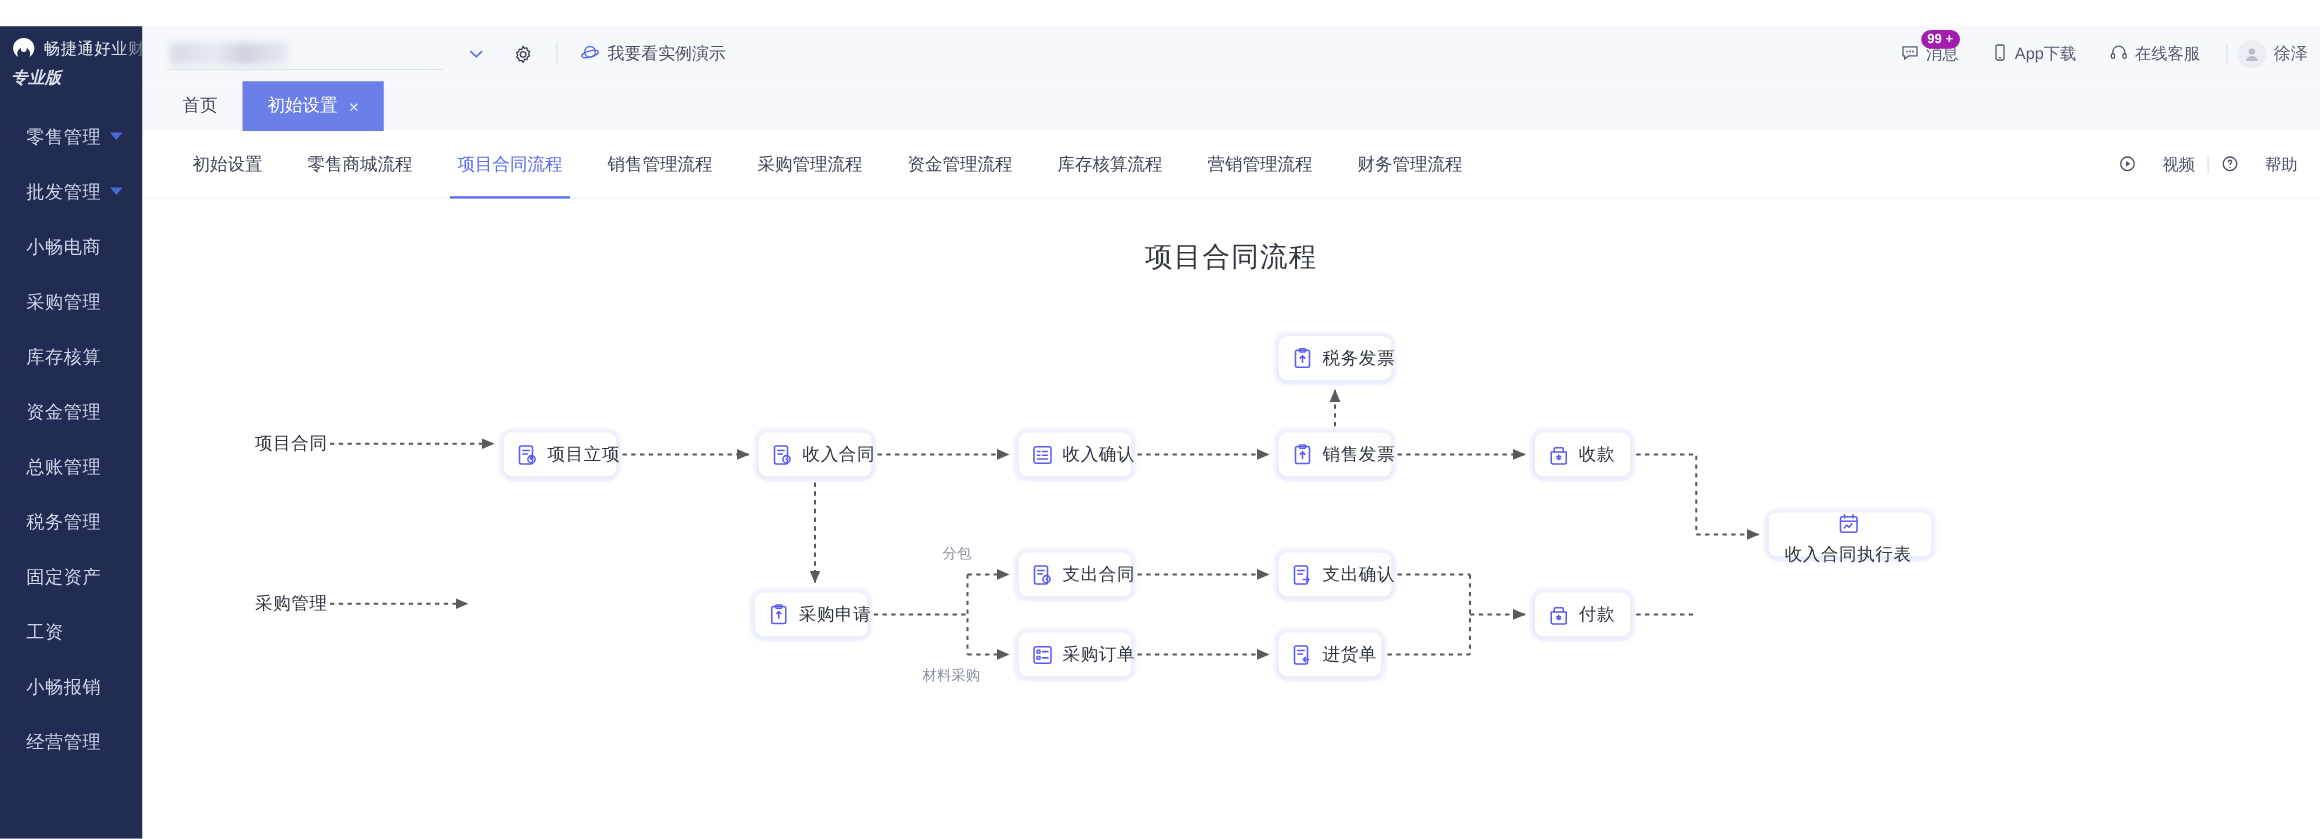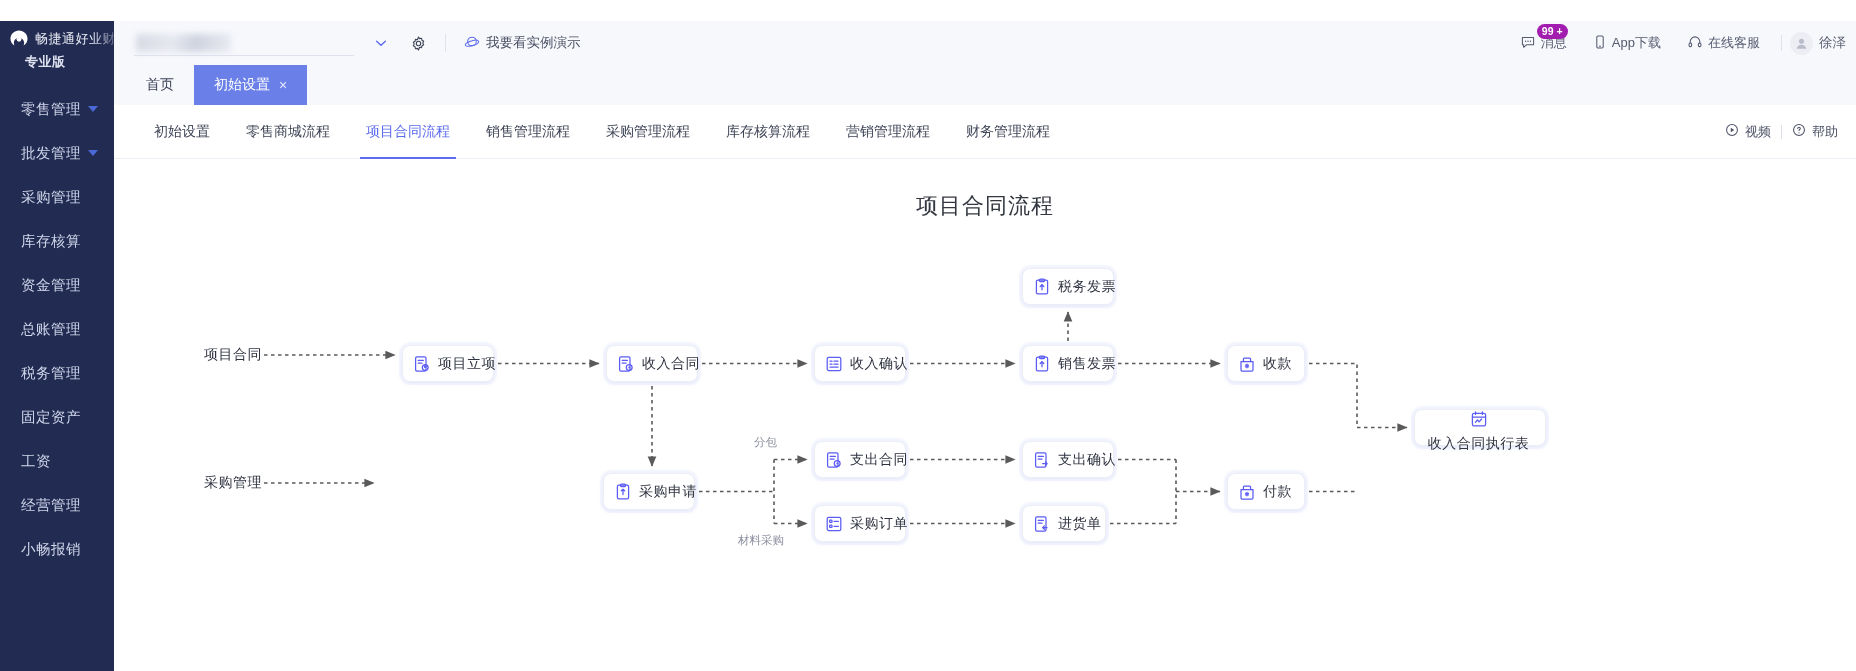--- a/index.html
+++ b/index.html
@@ -28,23 +28,24 @@
     position: relative;
   }
   .logo-mark svg { display: block; }
   .logo-text {
     color: #e9ecf5; font-size: 13px; letter-spacing: .5px;
     white-space: nowrap; font-weight: 500;
     -webkit-mask-image: linear-gradient(to right, #000 0 70%, rgba(0,0,0,.25) 100%);
             mask-image: linear-gradient(to right, #000 0 70%, rgba(0,0,0,.25) 100%);
   }
   .logo-badge {
-    margin-top: 3px; margin-left: 17px;
+    margin-top: 3px; margin-left: 1px;
     color: #dfe3f0; font-size: 13px; font-weight: 700;
     letter-spacing: .5px;
+    font-style: italic;
   }
   .nav-list { padding-top: 8px; }
   .nav-item {
     height: 44px; display: flex; align-items: center;
     padding-left: 21px;
     color: #cfd6ea; font-size: 14.5px; letter-spacing: .5px;
     cursor: pointer; white-space: nowrap;
   }
   .nav-caret {
     margin-left: 7px; width: 0; height: 0;
@@ -139,21 +140,21 @@
   }
   .stab.active { color: #5c6bf0; }
   .stab.active::after {
     content: ''; position: absolute; left: 12px; right: 12px; bottom: 0;
     height: 2px; background: #5c6bf0;
   }
   .subtabs-right {
     margin-left: auto; display: flex; align-items: center;
     padding-right: 8px; gap: 0; color: #4c5165; font-size: 13px;
   }
-  .sr-item { display: flex; align-items: flex-start; gap: 6px; cursor: pointer; padding: 0 10px; white-space: nowrap; }
+  .sr-item { display: flex; align-items: flex-end; gap: 21px; cursor: pointer; padding: 0 10px; white-space: nowrap; }
   .sr-sep { width: 1px; height: 14px; background: #dcdfe9; }
 
   
   .canvas { position: absolute; left: 114px; top: 159px; width: 1742px; height: 512px; background: #fff; overflow: hidden; }
   .flow-title {
     position: absolute; left: 0; right: 0; top: 32px;
     text-align: center; font-size: 22px; color: #33373f; letter-spacing: 1px;
   }
   #flow-svg { position: absolute; left: 0; top: 0; }
 
@@ -197,20 +198,23 @@
     <nav class="nav-list" id="nav-list">
         <div class="nav-item">
           <span>零售管理</span>
           <span class="nav-caret"></span>
         </div>
         <div class="nav-item">
           <span>批发管理</span>
           <span class="nav-caret"></span>
         </div>
         <div class="nav-item">
+          <span>小畅电商</span>
+        </div>
+        <div class="nav-item">
           <span>采购管理</span>
         </div>
         <div class="nav-item">
           <span>库存核算</span>
         </div>
         <div class="nav-item">
           <span>资金管理</span>
         </div>
         <div class="nav-item">
           <span>总账管理</span>
@@ -218,24 +222,24 @@
         <div class="nav-item">
           <span>税务管理</span>
         </div>
         <div class="nav-item">
           <span>固定资产</span>
         </div>
         <div class="nav-item">
           <span>工资</span>
         </div>
         <div class="nav-item">
+          <span>小畅报销</span>
+        </div>
+        <div class="nav-item">
           <span>经营管理</span>
-        </div>
-        <div class="nav-item">
-          <span>小畅报销</span>
         </div>
       </nav>
   </aside>
 
   <header class="topbar">
     <div class="search-wrap">
       <div class="search-redact"></div>
     </div>
     <span class="chev-down">
       <svg width="14" height="14" viewBox="0 0 16 16">
@@ -316,20 +320,21 @@
       </div>
     </div>
 
   <div class="subtabs">
     <div style="display:flex;align-items:stretch" id="sub-tabs">
         <div class="stab">初始设置</div>
         <div class="stab">零售商城流程</div>
         <div class="stab active">项目合同流程</div>
         <div class="stab">销售管理流程</div>
         <div class="stab">采购管理流程</div>
+        <div class="stab">资金管理流程</div>
         <div class="stab">库存核算流程</div>
         <div class="stab">营销管理流程</div>
         <div class="stab">财务管理流程</div>
       </div>
     <div class="subtabs-right">
       <span class="sr-item">
         <span>
           <svg width="14" height="14" viewBox="0 0 16 16" fill="none" stroke="#4c5165" stroke-width="1.2">
             <circle cx="8" cy="8" r="6.2"></circle>
               <path d="M6.6 5.4l4 2.6-4 2.6z" fill="#4c5165" stroke="none"></path>

